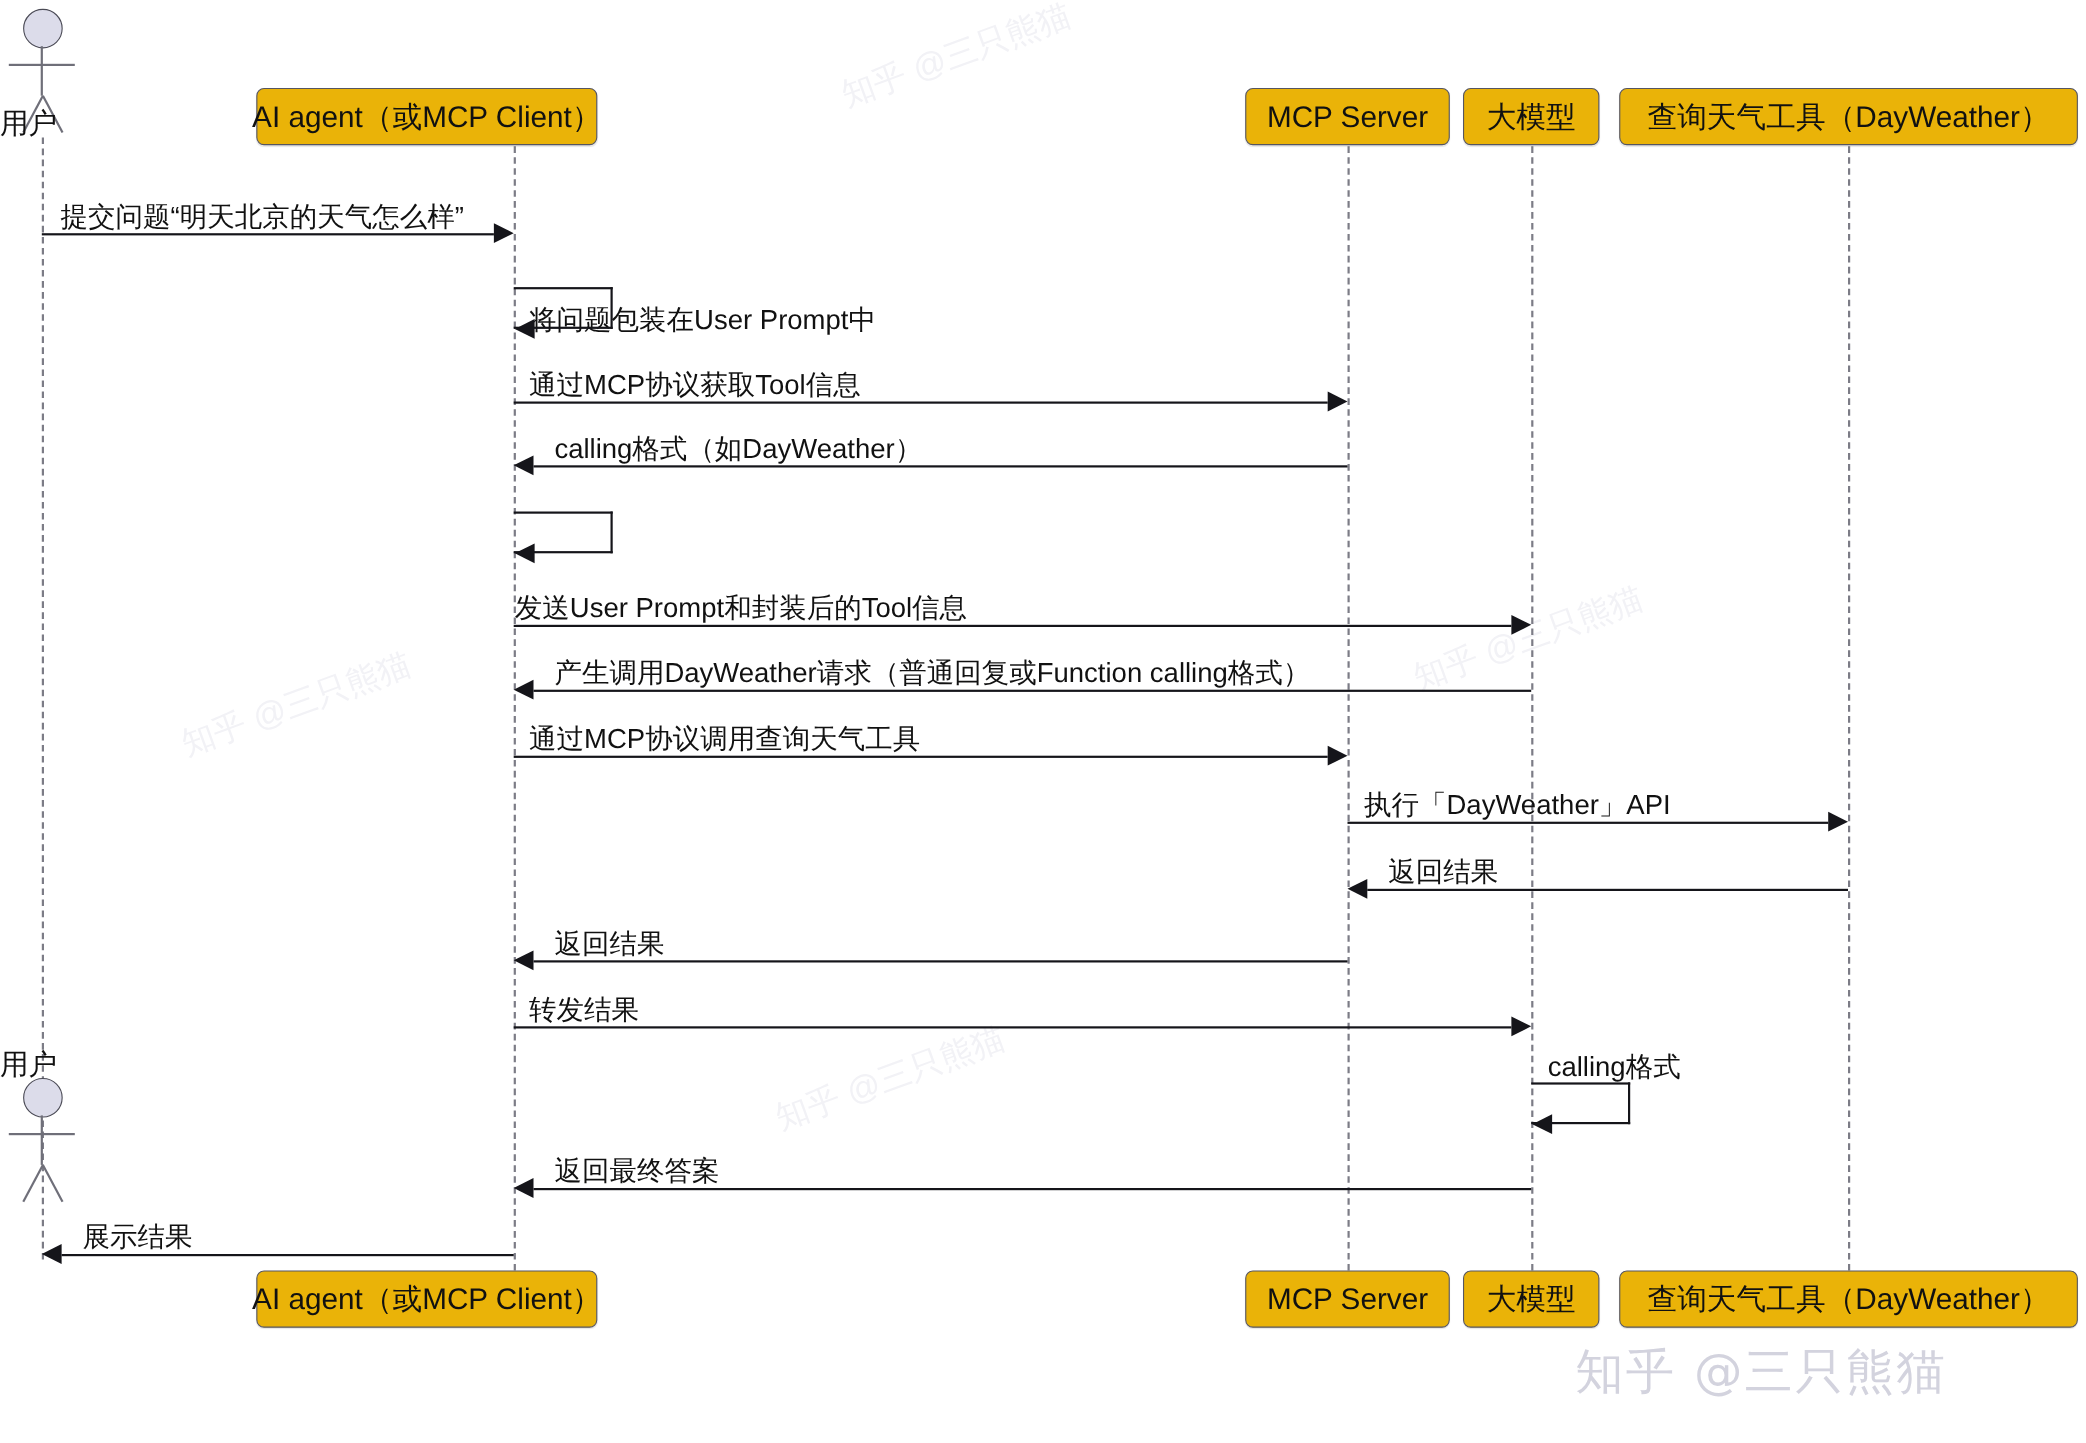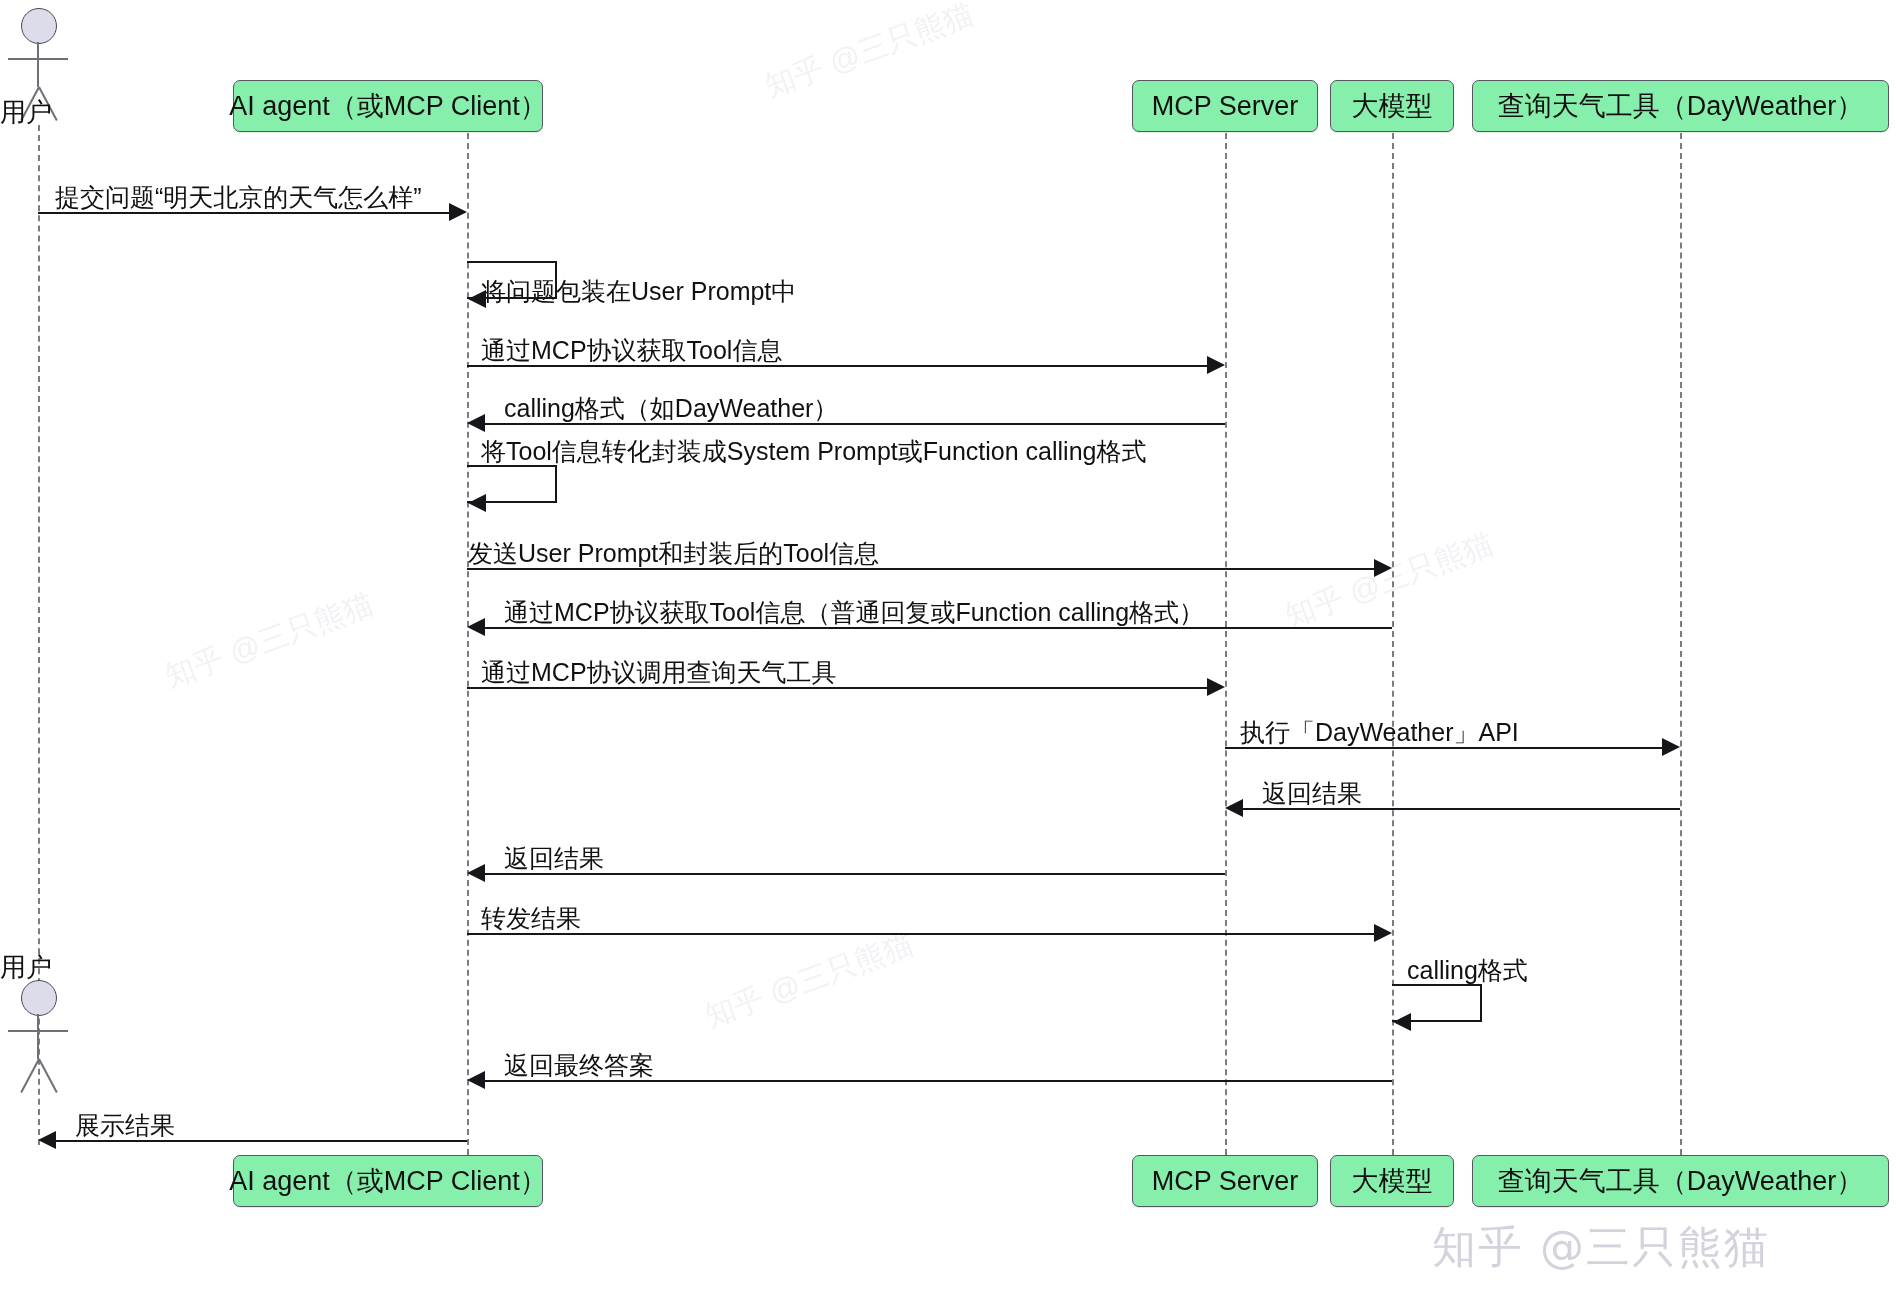--- a/index.html
+++ b/index.html
@@ -16,21 +16,21 @@
     width: 1896px;
     height: 1312px;
     background: #ffffff;
     overflow: hidden;
   }
 
   
   .pbox {
     position: absolute;
     box-sizing: border-box;
-    background: #86efac;
+    background: #eab308;
     border: 1.5px solid #565661;
     border-radius: 7px;
     display: flex;
     align-items: center;
     justify-content: center;
     font-size: 27px;
     line-height: 1;
     color: #111111;
     white-space: nowrap;
     padding: 0 14px;
@@ -174,29 +174,28 @@
   <div class="arrow-head left" style="left:468px; top:290px;"></div>
 
   <div class="msg-label" style="left:481px; top:338px;">通过MCP协议获取Tool信息</div>
   <div class="msg-line" style="left:467px; top:365px; width:740px;"></div>
   <div class="arrow-head right" style="left:1207px; top:356px;"></div>
 
   <div class="msg-label" style="left:504px; top:396px;">calling格式（如DayWeather）</div>
   <div class="msg-line" style="left:485px; top:423px; width:740px;"></div>
   <div class="arrow-head left" style="left:467px; top:414px;"></div>
 
-  <div class="msg-label" style="left:481px; top:439px;">将Tool信息转化封装成System Prompt或Function calling格式</div>
   <div class="self-loop" style="left:467px; top:465px; width:90px; height:38px;"></div>
   <div class="arrow-head left" style="left:468px; top:494px;"></div>
 
   <div class="msg-label" style="left:468px; top:541px;">发送User Prompt和封装后的Tool信息</div>
   <div class="msg-line" style="left:467px; top:568px; width:907px;"></div>
   <div class="arrow-head right" style="left:1374px; top:559px;"></div>
 
-  <div class="msg-label" style="left:504px; top:600px;">通过MCP协议获取Tool信息（普通回复或Function calling格式）</div>
+  <div class="msg-label" style="left:504px; top:600px;">产生调用DayWeather请求（普通回复或Function calling格式）</div>
   <div class="msg-line" style="left:485px; top:627px; width:907px;"></div>
   <div class="arrow-head left" style="left:467px; top:618px;"></div>
 
   <div class="msg-label" style="left:481px; top:660px;">通过MCP协议调用查询天气工具</div>
   <div class="msg-line" style="left:467px; top:687px; width:740px;"></div>
   <div class="arrow-head right" style="left:1207px; top:678px;"></div>
 
   <div class="msg-label" style="left:1240px; top:720px;">执行「DayWeather」API</div>
   <div class="msg-line" style="left:1225px; top:747px; width:437px;"></div>
   <div class="arrow-head right" style="left:1662px; top:738px;"></div>

